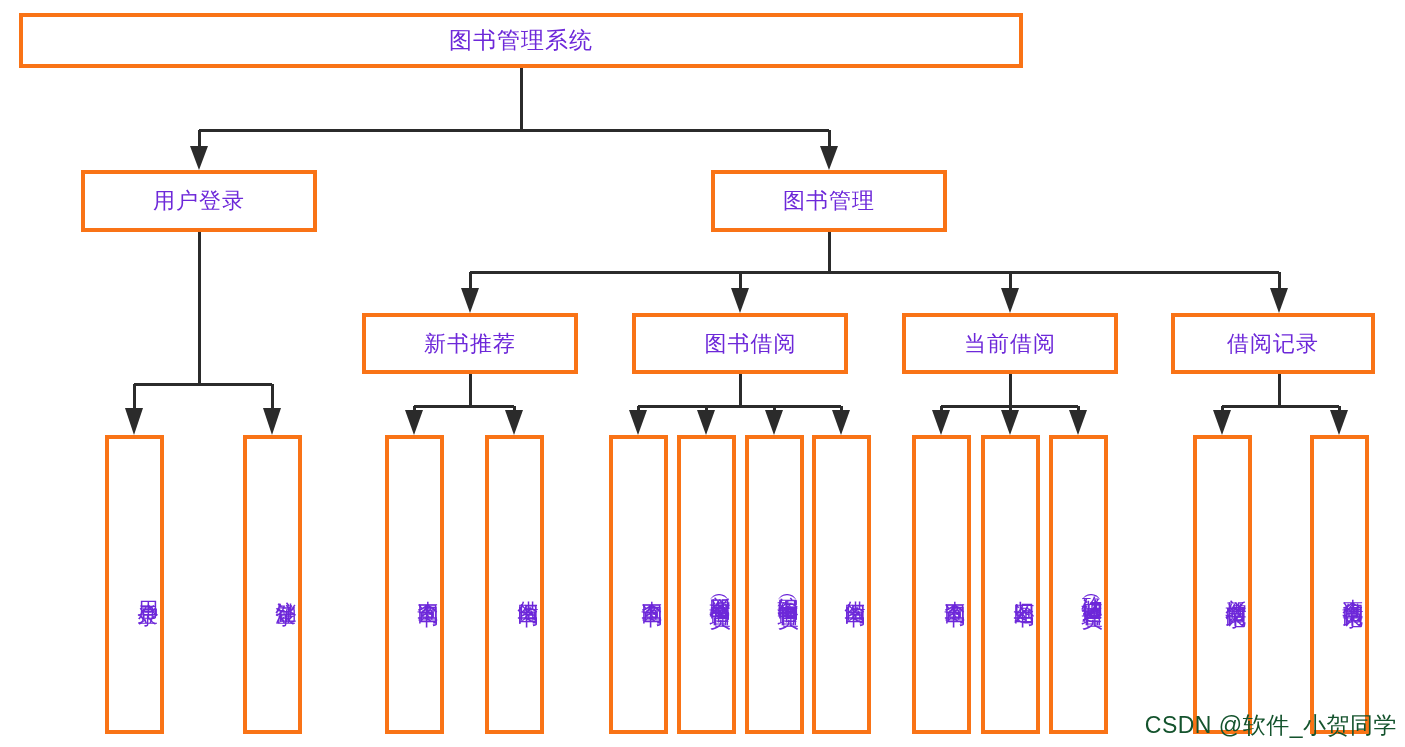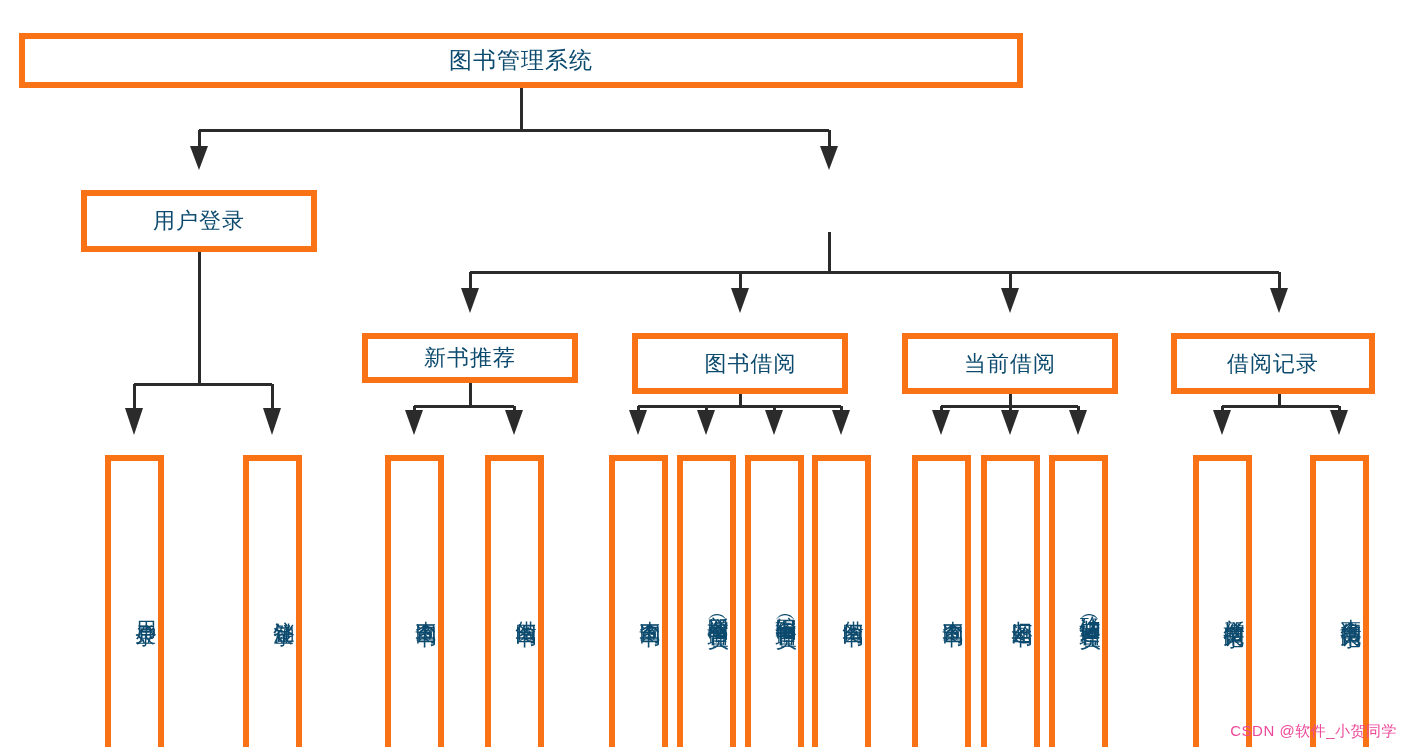--- a/index.html
+++ b/index.html
@@ -35,27 +35,26 @@
   }
   #wires polygon {
     fill: #2b2b2b;
     stroke: none;
   }
   
   .node {
     position: absolute;
     box-sizing: border-box;
     background: #ffffff;
-    border: 6px solid #f97316;
+    border: 4px solid #f97316;
     display: flex;
     align-items: center;
     justify-content: center;
-    color: #0c4a6e;
+    color: #6d28d9;
     z-index: 2;
-    margin-top: 20px;
   }
   .node.root {
     font-size: 23px;
     letter-spacing: 1px;
   }
   .node.lvl2, .node.lvl3 {
     font-size: 22px;
     letter-spacing: 1px;
   }
   .node.leaf {
@@ -70,22 +69,22 @@
     white-space: nowrap;
   }
   .node .label {
     display: block;
   }
   
   #watermark {
     position: absolute;
     right: 8px;
     bottom: 6px;
-    font-size: 15px;
-    color: #ec4899;
+    font-size: 23px;
+    color: #14532d;
     letter-spacing: 0.5px;
     z-index: 5;
     white-space: nowrap;
   }
 </style>
 </head>
 <body>
 
 <div id="canvas">
 
@@ -152,22 +151,25 @@
   </svg>
 
   <div class="node root" style="left:19px; top:13px; width:1004px; height:55px;">
     <span class="label">图书管理系统</span>
   </div>
 
   <div class="node lvl2" style="left:81px; top:170px; width:236px; height:62px;">
     <span class="label">用户登录</span>
   </div>
 
-
-  <div class="node lvl3" style="left:362px; top:313px; width:216px; height:50px;">
+  <div class="node lvl2" style="left:711px; top:170px; width:236px; height:62px;">
+    <span class="label">图书管理</span>
+  </div>
+
+  <div class="node lvl3" style="left:362px; top:313px; width:216px; height:61px;">
     <span class="label">新书推荐</span>
   </div>
 
   <div class="node lvl3" style="left:632px; top:313px; width:216px; height:61px;padding-left:21px;">
     <span class="label">图书借阅</span>
   </div>
 
   <div class="node lvl3" style="left:902px; top:313px; width:216px; height:61px;justify-content:center;">
     <span class="label">当前借阅</span>
   </div>

